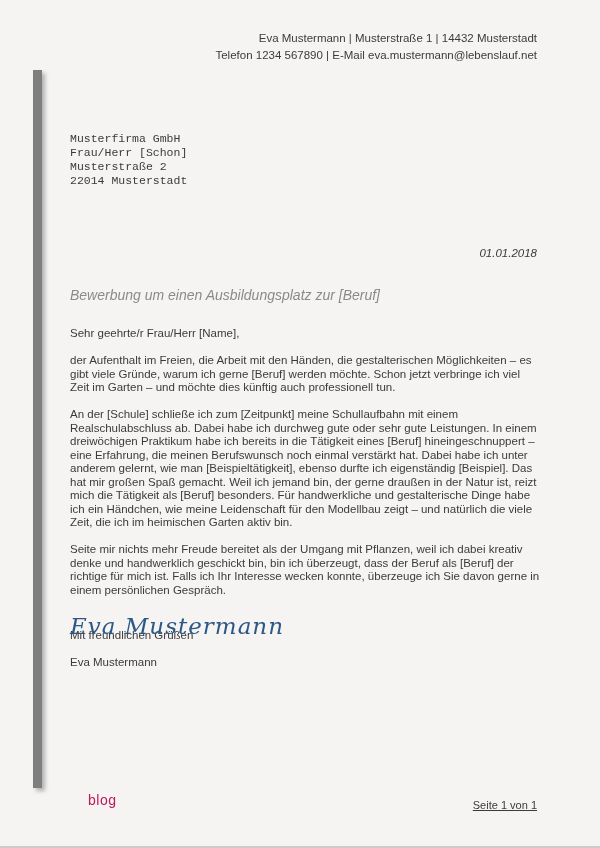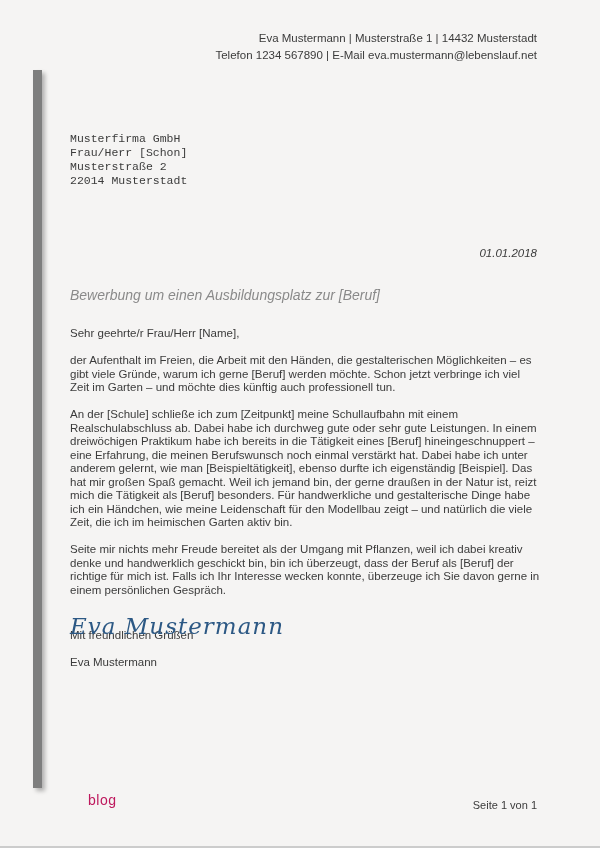--- a/index.html
+++ b/index.html
@@ -91,20 +91,21 @@
   .sender-name {
     position: absolute;
     top: 656px; left: 70px;
     font-size: 11.5px;
   }
   .page-footer {
     position: absolute;
     top: 799px; right: 63px;
     font-size: 11px;
     color: #3b3b3b;
+    text-decoration: underline;
   }
 </style>
 </head>
 <body>
 
 <div class="page">
 
   <div class="accent-bar"></div>
 
   <div class="blog-watermark">blog</div>

